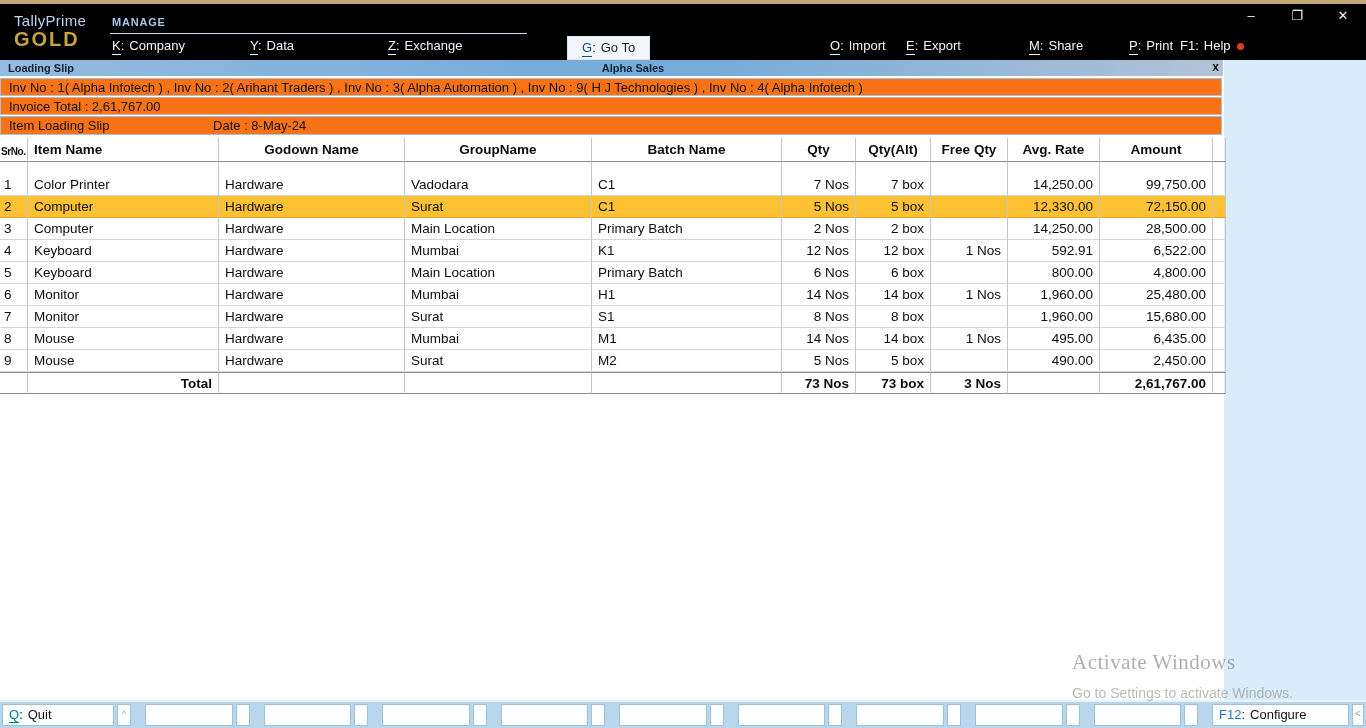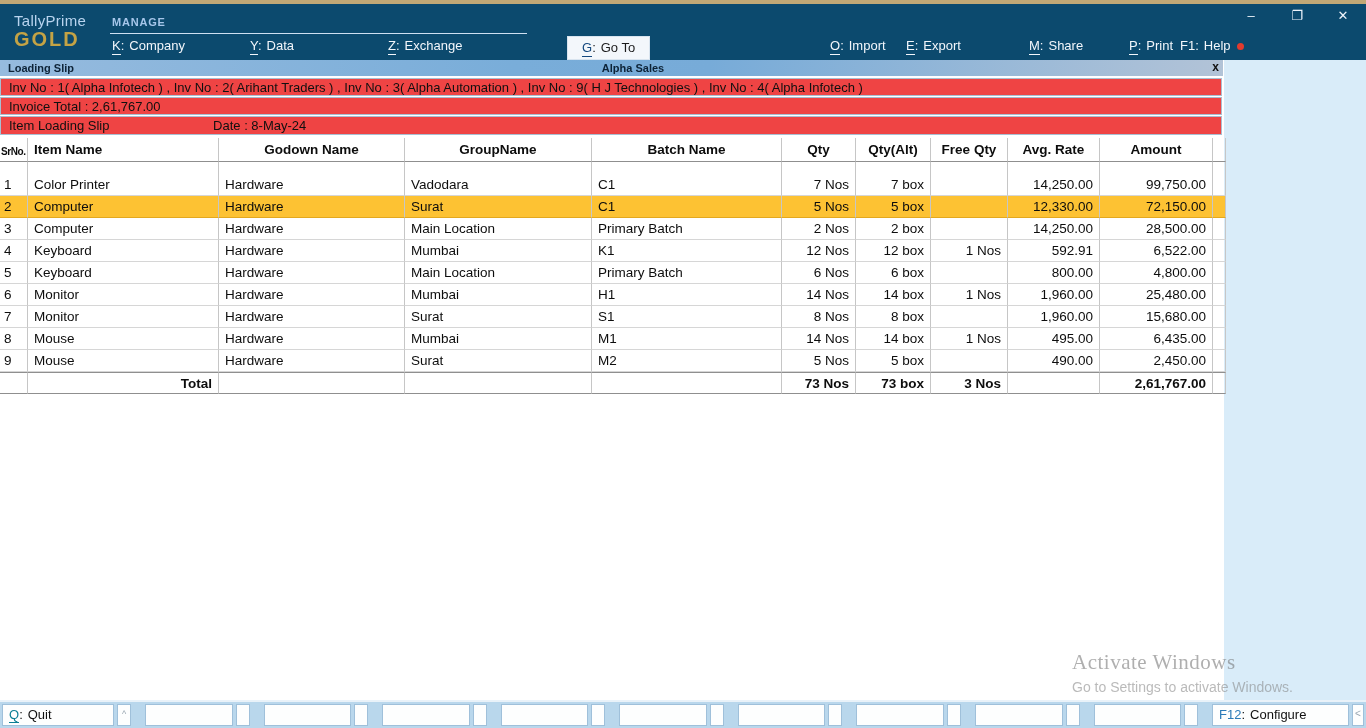--- a/index.html
+++ b/index.html
@@ -2,21 +2,21 @@
 <html><head>
 <meta charset="utf-8">
 <style>
   * { margin:0; padding:0; box-sizing:border-box; }
   html,body { width:1366px; height:728px; overflow:hidden; background:#fff;
               font-family:"Liberation Sans","DejaVu Sans",sans-serif; }
   .screen { position:relative; width:1366px; height:728px; background:#fff; overflow:hidden; }
 
   
   .gold-strip { position:absolute; left:0; top:0; width:1366px; height:4px; background:#c2a876; }
-  .topbar { position:absolute; left:0; top:4px; width:1366px; height:56px; background:#0c4a6e; }
+  .topbar { position:absolute; left:0; top:4px; width:1366px; height:56px; background:#000000; }
   .logo { position:absolute; left:14px; top:8px; }
   .logo .product { display:block; font-size:15px; color:#b9d4ef; letter-spacing:.3px; }
   .logo .edition { display:block; font-size:20px; font-weight:bold; color:#c4a345; letter-spacing:2px; line-height:20px; }
   .manage-label { position:absolute; left:112px; top:12px; font-size:11px; font-weight:bold;
                   color:#a6c6ea; letter-spacing:.8px; }
   .manage-underline { position:absolute; left:110px; top:29px; width:417px; height:1px; background:#cfe0f2; }
   .menu-item { position:absolute; top:34px; font-size:13px; color:#f2f6fb; cursor:pointer; white-space:nowrap; }
   .mkey { border-bottom:1px solid #f2f6fb; padding-bottom:1px; }
   .mcolon { margin-right:5px; }
   .mi-0 { left:112px; } .mi-1 { left:250px; } .mi-2 { left:388px; }
@@ -38,21 +38,21 @@
   .titlebar .left-title { position:absolute; left:8px; top:2px; font-size:11px; font-weight:bold; color:#0c2236; }
   .titlebar .center-title { position:absolute; left:0; width:1222px; text-align:center; top:2px;
                             font-size:11px; font-weight:bold; color:#0c2236;padding-left:44px; }
   .titlebar .close-x { position:absolute; right:4px; top:1px; font-size:12px; font-weight:bold;
                        color:#111; cursor:pointer; line-height:13px; }
 
   
   .right-panel { position:absolute; left:1224px; top:60px; width:142px; height:640px; background:#d9ecf9; }
 
   
-  .info-box { position:absolute; left:0; width:1222px; height:18px; background:#ef4444;
+  .info-box { position:absolute; left:0; width:1222px; height:18px; background:#f97316;
               border:1px solid #a9bfd2; font-size:13px; color:#101010; padding:1px 8px;
               white-space:nowrap; overflow:hidden; }
   .info-1 { top:78px; }
   .info-2 { top:97px; }
   .info-3 { top:116px; height:19px; }
   .info-3 .date { margin-left:100px; }
 
   
   .table-wrap { position:absolute; left:0; top:138px; width:1222px; }
   .grid-row { display:grid; grid-template-columns:28px 191px 186px 187px 190px 74px 75px 77px 92px 113px 9px; }
@@ -64,21 +64,21 @@
   .trow { cursor:pointer; }
   .trow .cell { border-bottom:1px solid #d6d6d6; }
   .trow.hl .cell { background:#fdc233; border-bottom-color:#e3a81f; }
   .total-row .cell { font-weight:bold; border-top:1px solid #8f8f8f; border-bottom:1px solid #8f8f8f; }
   .al { text-align:left; } .ac { text-align:center; } .ar { text-align:right; }
   .c0 { padding-left:4px; }
 
   
   .watermark { position:absolute; left:1072px; top:650px; z-index:5; pointer-events:none; }
   .watermark .w1 { font-size:21px; color:rgba(110,110,110,.55); letter-spacing:.5px;font-family:Liberation Serif, serif; }
-  .watermark .w2 { font-size:14px; color:rgba(130,130,130,.55); margin-top:4px; }
+  .watermark .w2 { font-size:14px; color:rgba(130,130,130,.55); margin-top:10px; }
 
   
   .bottombar { position:absolute; left:0; top:700px; width:1366px; height:28px; background:#b9d7ec;
                border-top:2px solid #e9f2f9; display:flex; align-items:center; padding:0 2px; }
   .bb-box { background:#fdfefe; border:1px solid #9fc0da; height:22px; font-size:13px;
             color:#111; padding:2px 6px; cursor:pointer; white-space:nowrap; }
   .bb-quit { width:112px; }
   .bb-caret { width:14px; margin-left:3px; color:#9aa7b2; font-size:9px; text-align:center; padding:4px 0; }
   .bb-group { display:flex; flex:1; margin-left:14px; }
   .bb-wide { flex:1; }

